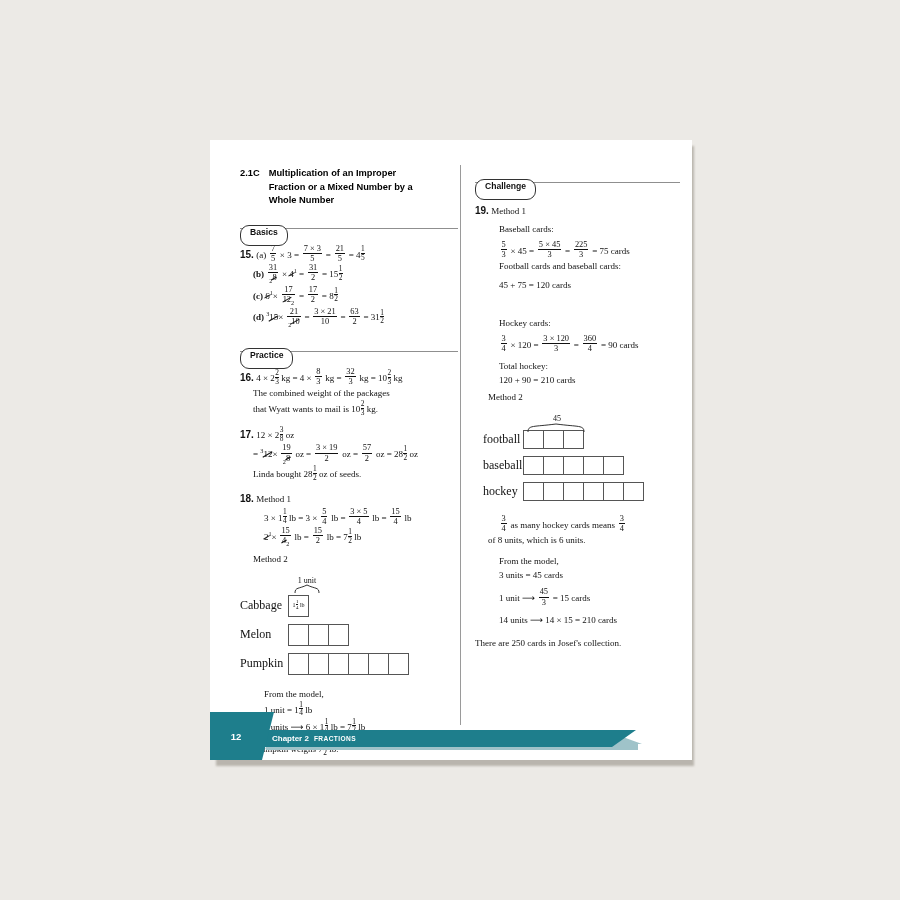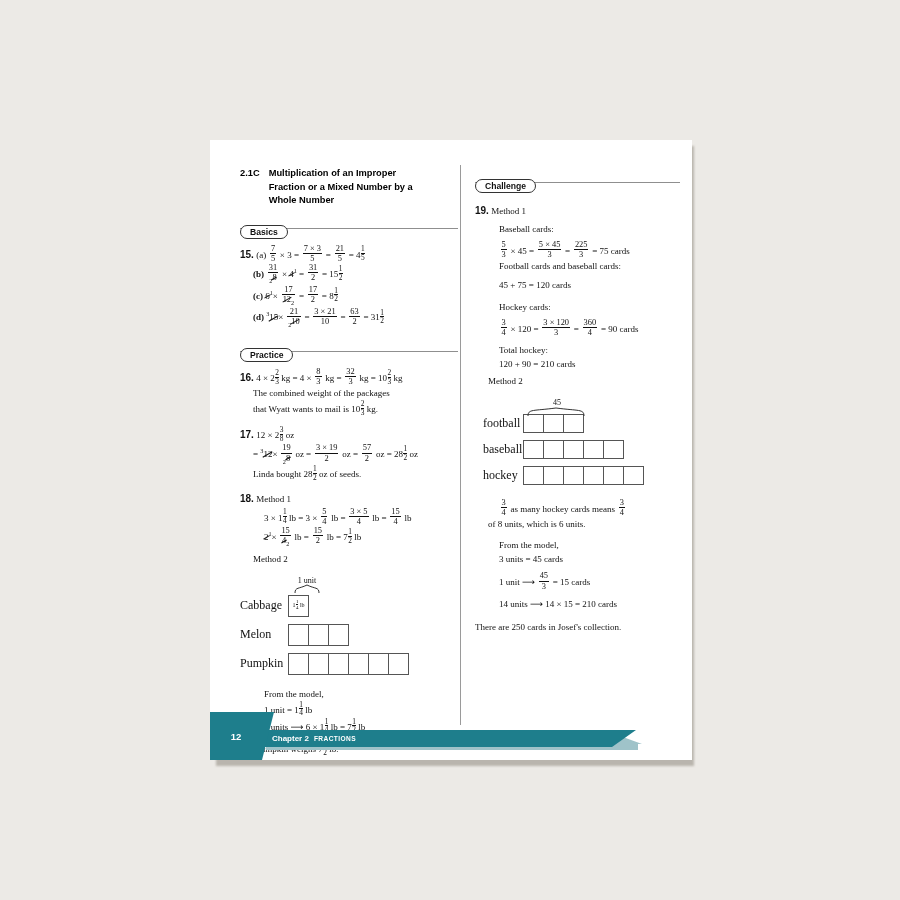--- a/index.html
+++ b/index.html
@@ -32,21 +32,21 @@
   
   .sec-head{display:flex;gap:9px;font-family:"Liberation Sans",sans-serif;
     font-weight:bold;font-size:9.3px;color:#000;line-height:13.5px;}
   .sec-num{flex:0 0 auto;}
   .sec-title{flex:1 1 auto;}
 
   
   .pill-row{position:relative;margin-top:13px;height:14px;}
   .pill{
     display:inline-block;border:1.1px solid #333;border-radius:9px;
-    padding:1px 9px 1px 9px;background:#fff;
+    padding:1px 9px 8px 9px;background:#fff;
     font-family:"Liberation Sans",sans-serif;font-weight:bold;font-size:8.6px;
     color:#111;position:relative;z-index:2;
   }
   .pill-rule{position:absolute;left:0;right:0;top:7px;height:1px;background:#8f8f8f;z-index:1;}
 
   
   .prob{margin-top:9px;font-size:9px;line-height:15px;color:#111;}
   .prob .pnum{font-weight:bold;font-family:"Liberation Sans",sans-serif;font-size:10px;}
   .ind1{margin-left:13px;}
   .ind2{margin-left:24px;}
@@ -319,21 +319,21 @@
             × 45 =
             <span class="fr"><span class="n">5 × 45</span><span class="d">3</span></span>
             =
             <span class="fr"><span class="n">225</span><span class="d">3</span></span>
             = 75 cards
           </div>
 
           <div class="tline ind2" style="">Football cards and baseball cards:</div>
           <div class="tline ind2" style="margin-top:5px;">45 + 75 = 120 cards</div>
 
-          <div class="tline ind2" style="margin-top:8px;">Hockey cards:</div>
+          <div class="tline ind2" style="margin-top:24px;">Hockey cards:</div>
           <div class="line ind2" style="margin-top:4px;">
             <span class="fr"><span class="n">3</span><span class="d">4</span></span>
             × 120 =
             <span class="fr"><span class="n">3 × 120</span><span class="d">3</span></span>
             =
             <span class="fr"><span class="n">360</span><span class="d">4</span></span>
             = 90 cards
           </div>
 
           <div class="tline ind2" style="margin-top:6px;">Total hockey:</div>

